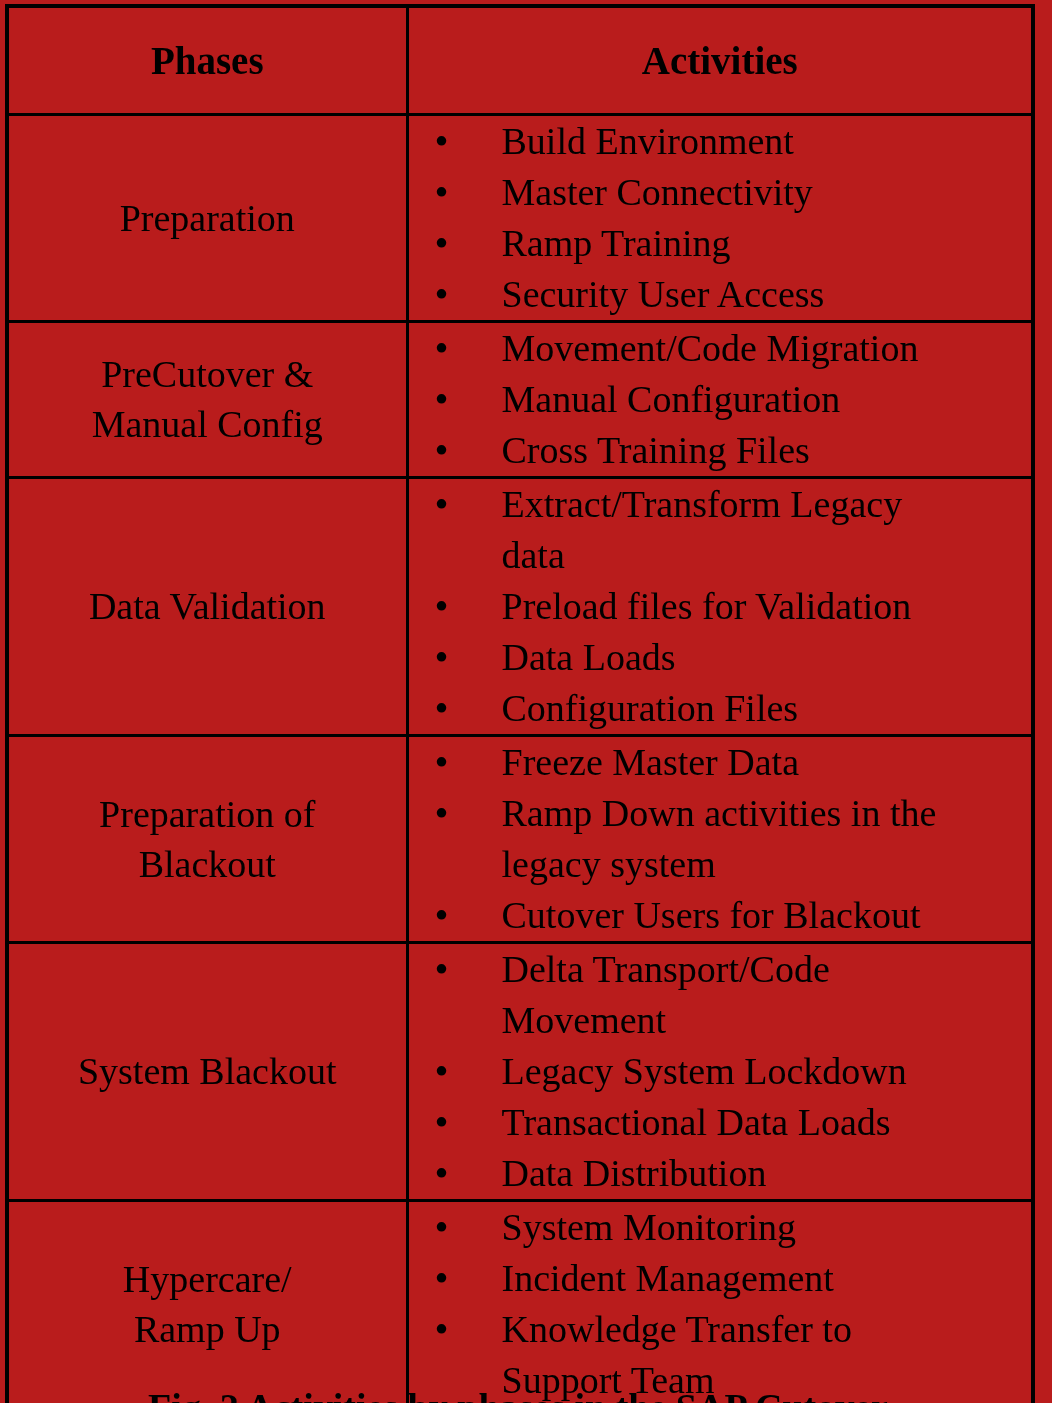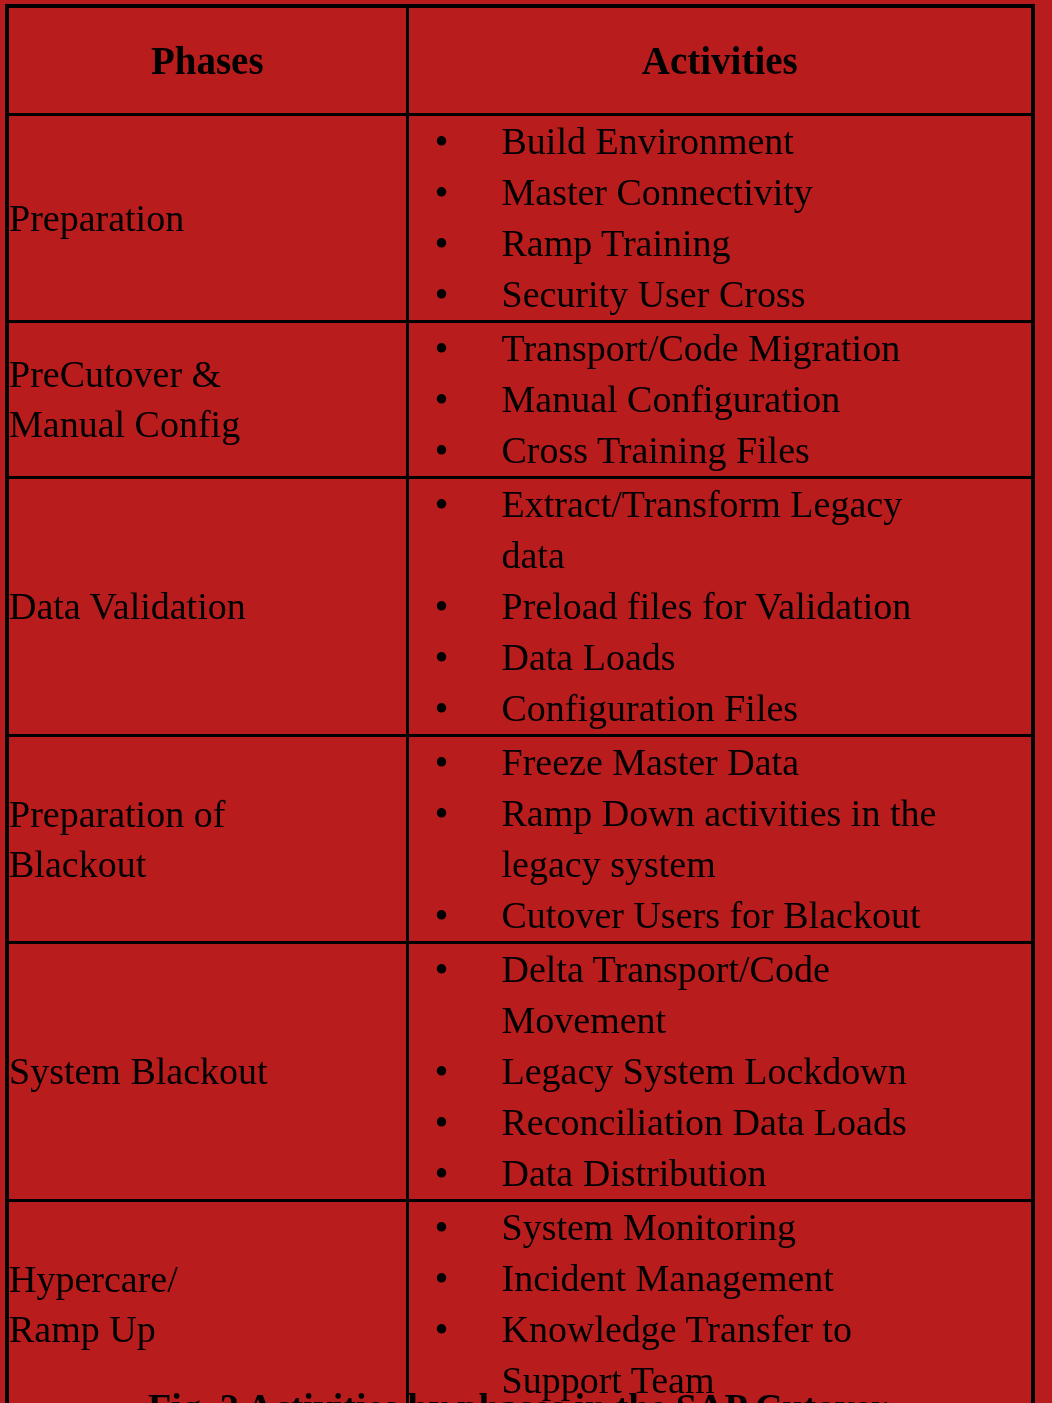--- a/index.html
+++ b/index.html
@@ -34,21 +34,21 @@
   col.col-activities { width: 626px; }
 
   tr.header-row { height: 108px; }
   th.header-cell {
     font-size: 39px;
     font-weight: bold;
     text-align: center;
     vertical-align: middle;
   }
   td.phase-cell {
-    text-align: left;
+    text-align: center;
     vertical-align: middle;
     font-size: 38px;
     line-height: 50px;
   }
   td.act-cell {
     vertical-align: middle;
   }
   ul.act-list {
     list-style: none;
     margin: 0;
@@ -96,30 +96,30 @@
       <th class="header-cell">Activities</th>
     </tr>
 
     <tr style="height:204px">
       <td class="phase-cell">Preparation</td>
       <td class="act-cell">
         <ul class="act-list">
           <li><span class="bullet">•</span><span>Build Environment</span></li>
           <li><span class="bullet">•</span><span>Master Connectivity</span></li>
           <li><span class="bullet">•</span><span>Ramp Training</span></li>
-          <li><span class="bullet">•</span><span>Security User Cross</span></li>
+          <li><span class="bullet">•</span><span>Security User Access</span></li>
         </ul>
       </td>
     </tr>
 
     <tr style="height:153px">
       <td class="phase-cell">PreCutover &amp;<br>Manual Config</td>
       <td class="act-cell">
         <ul class="act-list">
-          <li><span class="bullet">•</span><span>Transport/Code Migration</span></li>
+          <li><span class="bullet">•</span><span>Movement/Code Migration</span></li>
           <li><span class="bullet">•</span><span>Manual Configuration</span></li>
           <li><span class="bullet">•</span><span>Cross Training Files</span></li>
         </ul>
       </td>
     </tr>
 
     <tr style="height:255px">
       <td class="phase-cell">Data Validation</td>
       <td class="act-cell">
         <ul class="act-list">
@@ -141,21 +141,21 @@
         </ul>
       </td>
     </tr>
 
     <tr style="height:255px">
       <td class="phase-cell">System Blackout</td>
       <td class="act-cell">
         <ul class="act-list">
           <li><span class="bullet">•</span><span>Delta Transport/Code<br>Movement</span></li>
           <li><span class="bullet">•</span><span>Legacy System Lockdown</span></li>
-          <li><span class="bullet">•</span><span>Reconciliation Data Loads</span></li>
+          <li><span class="bullet">•</span><span>Transactional Data Loads</span></li>
           <li><span class="bullet">•</span><span>Data Distribution</span></li>
         </ul>
       </td>
     </tr>
 
     <tr style="height:204px">
       <td class="phase-cell">Hypercare/<br>Ramp Up</td>
       <td class="act-cell">
         <ul class="act-list">
           <li><span class="bullet">•</span><span>System Monitoring</span></li>

